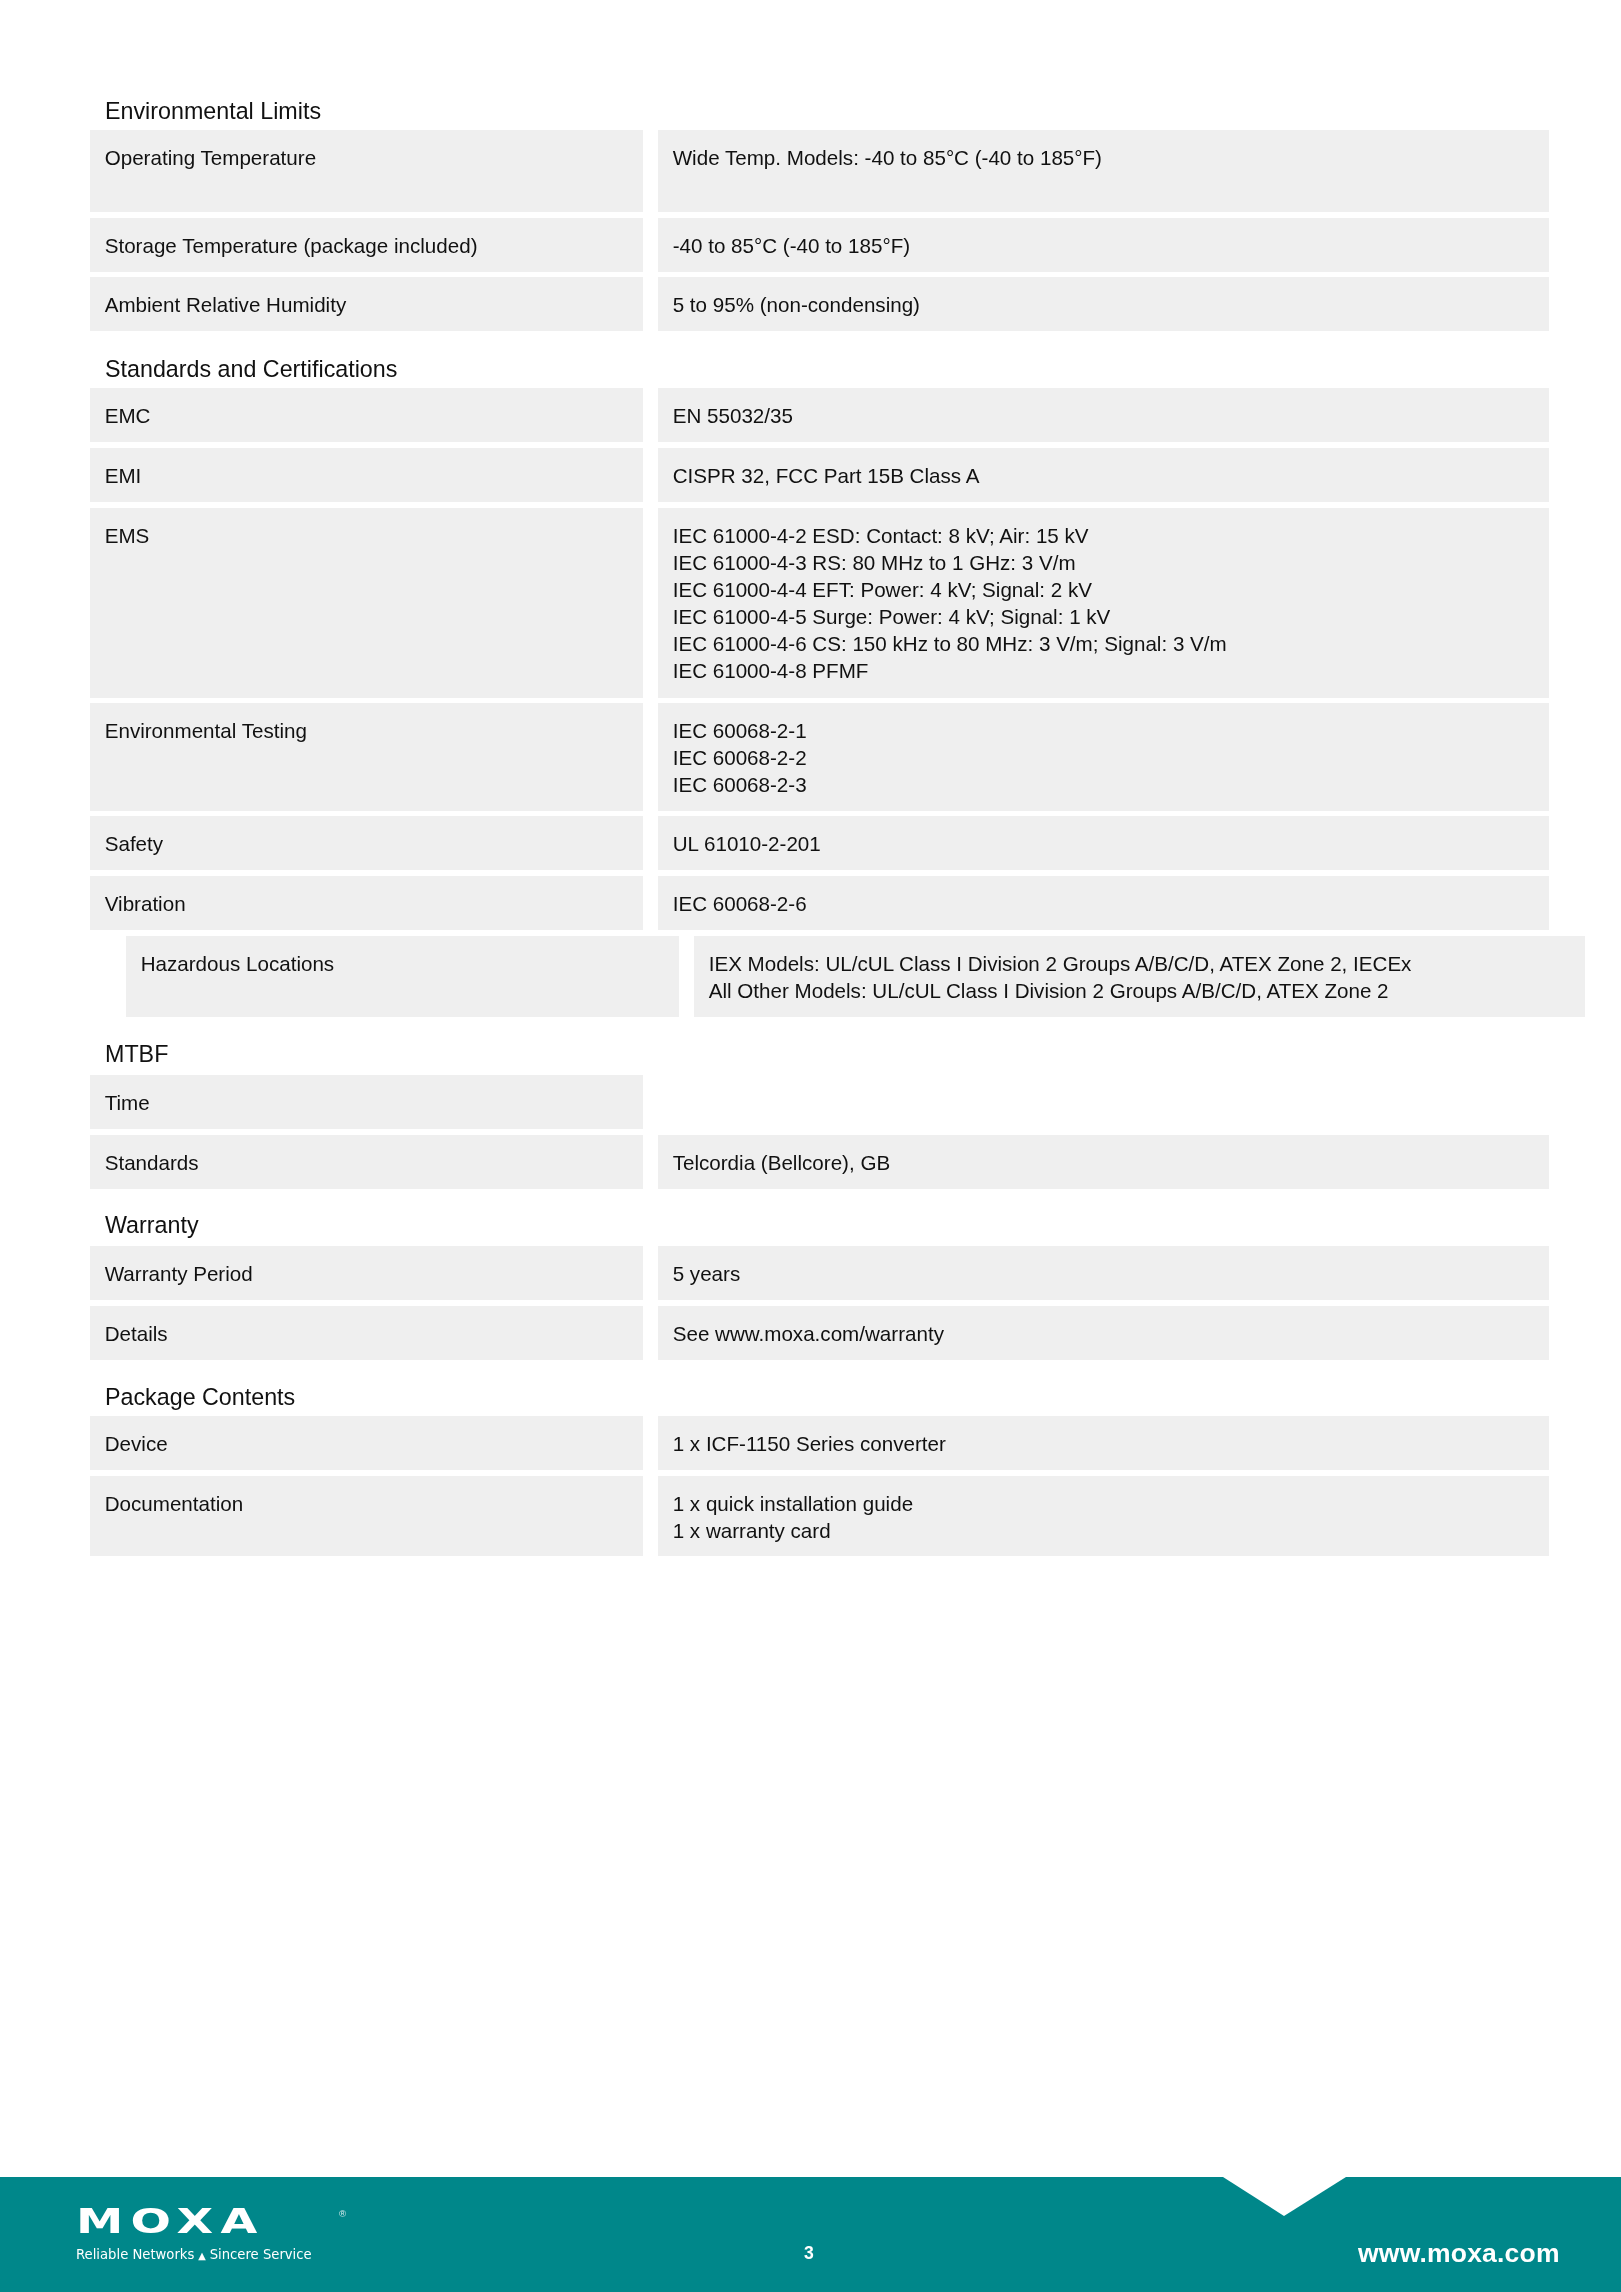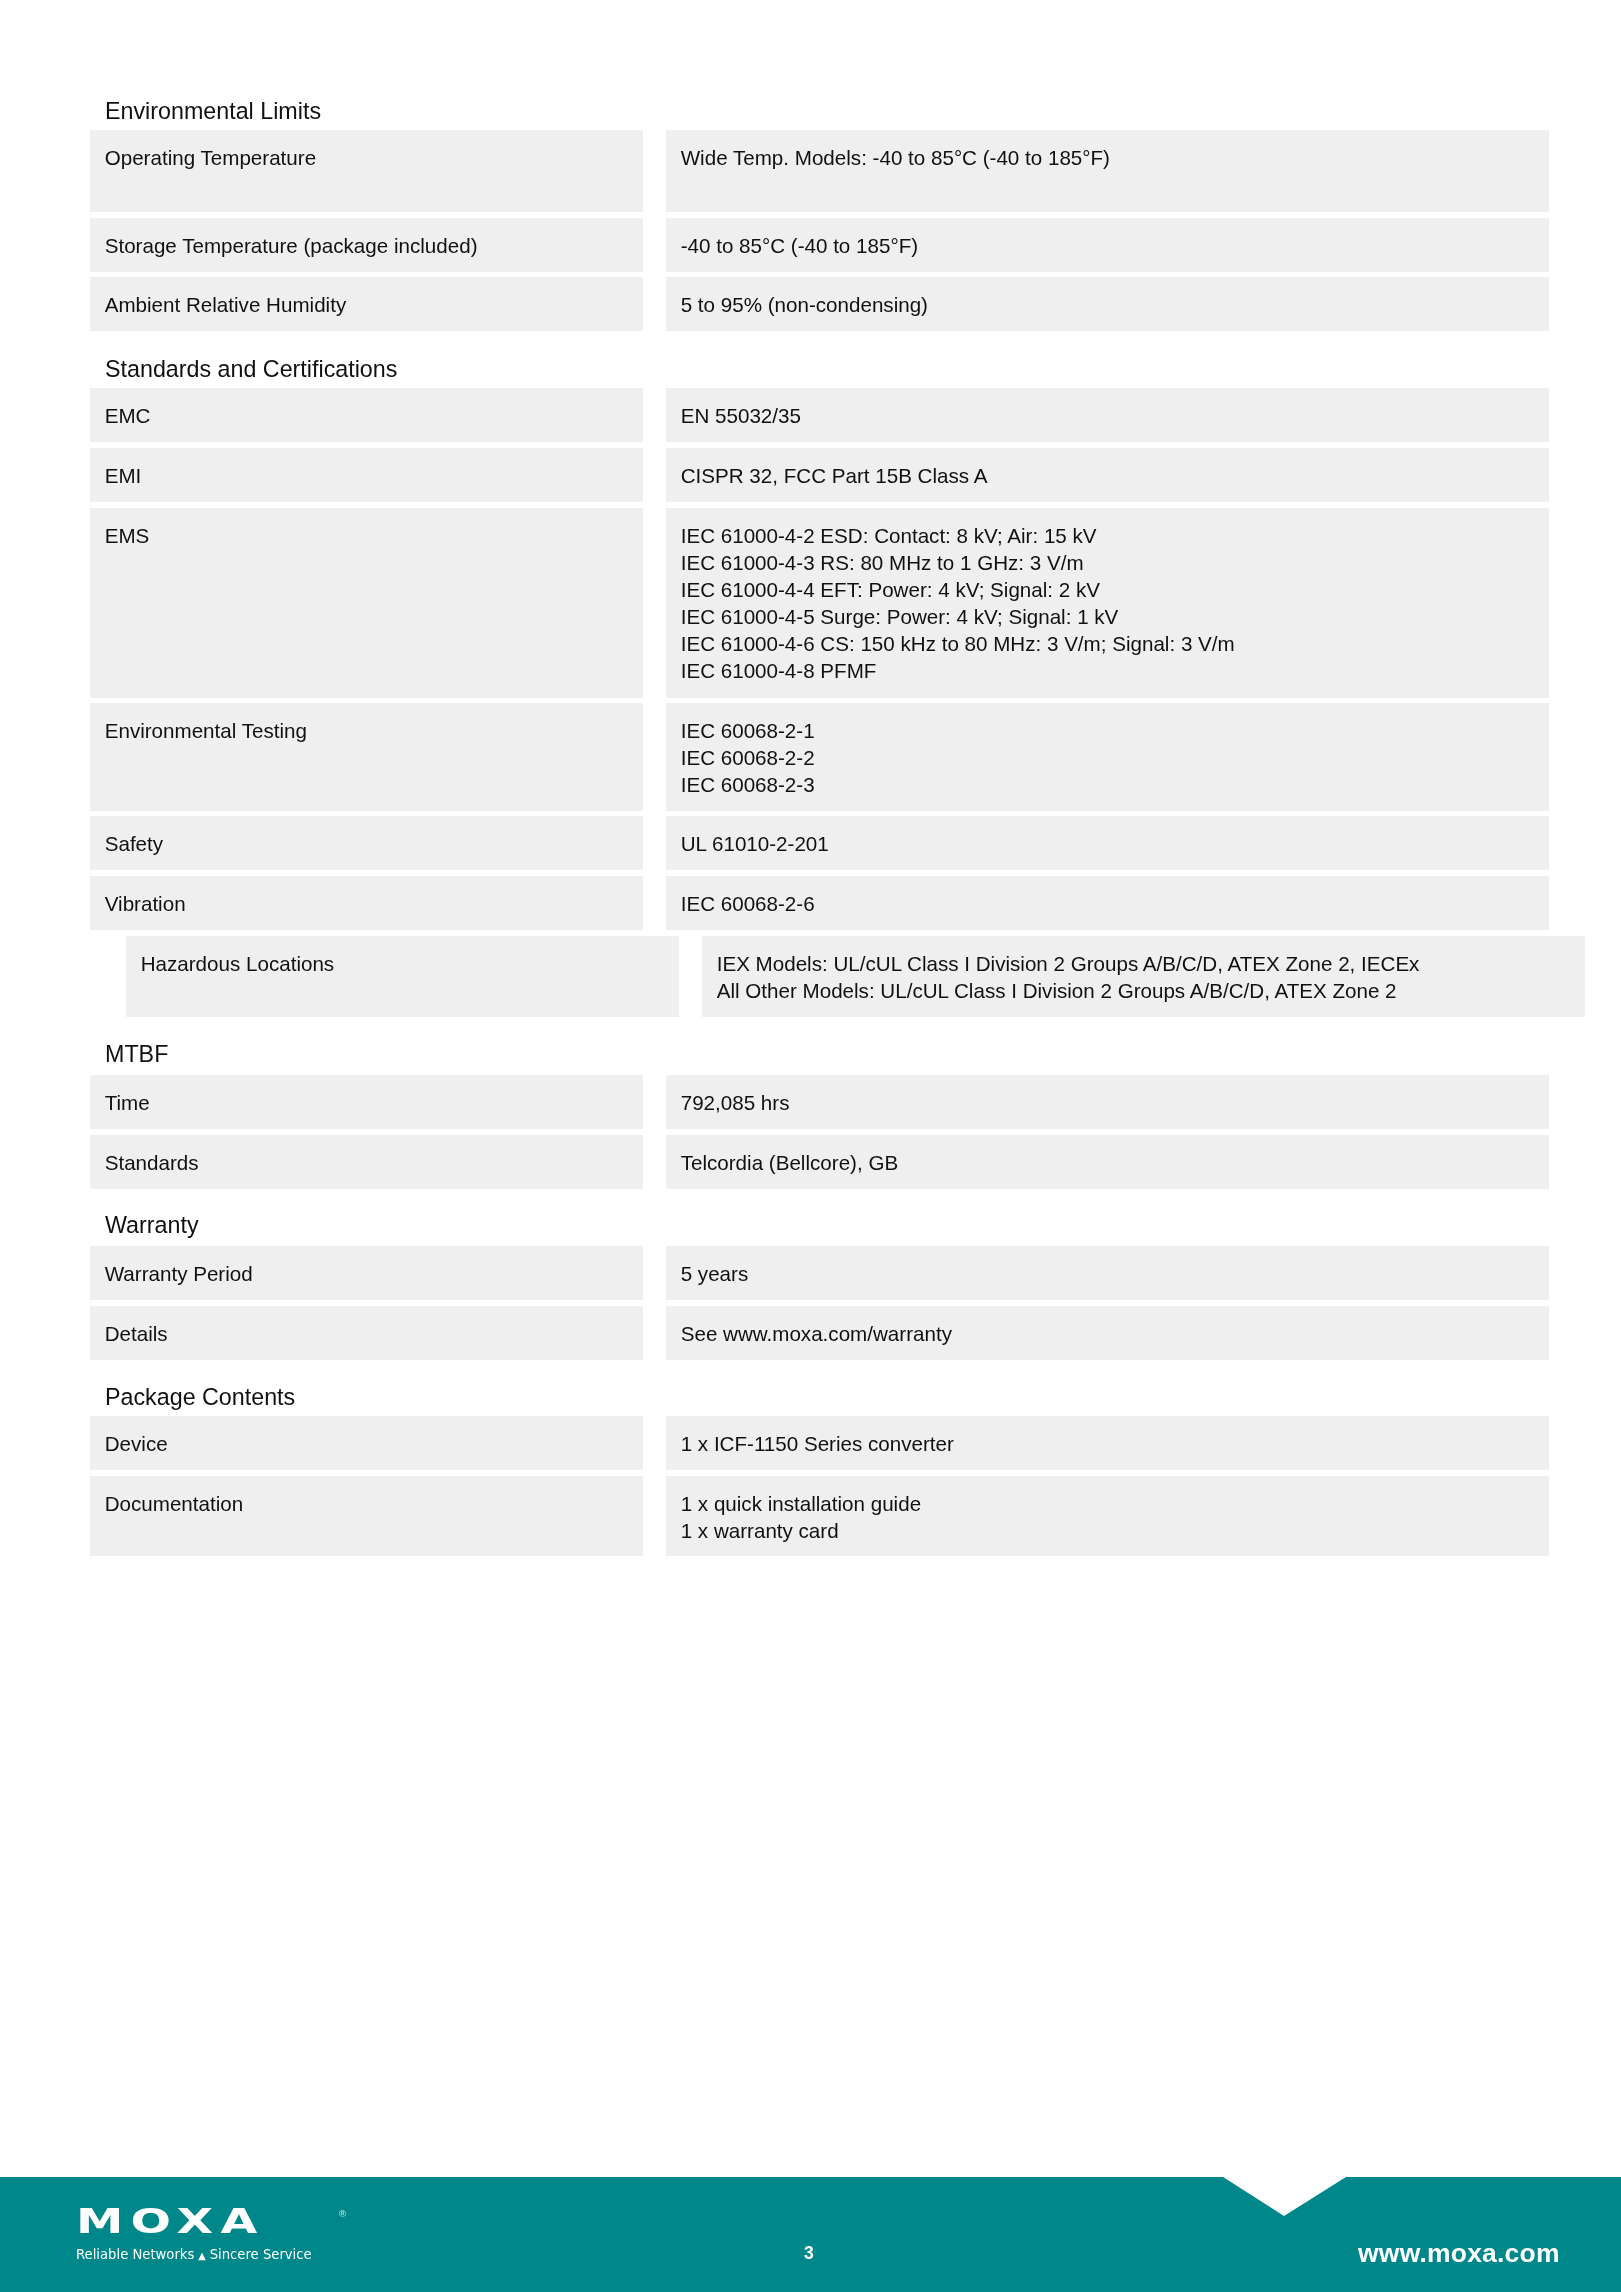--- a/index.html
+++ b/index.html
@@ -9,21 +9,21 @@
     font-family: "Liberation Sans", sans-serif;
     color: #111111;
   }
   .section-heading {
     position: absolute; left: 105px;
     font-size: 24.5px; line-height: 29px; color: #111;
     transform: scaleX(0.95); transform-origin: left center;
   }
   .row {
     position: absolute; left: 90px; width: 1459px;
-    display: flex; gap: 23px;
+    display: flex; gap: 15px;
   }
   .cell {
     background: #efefef;
     box-sizing: border-box;
     padding: 13.7px 14.7px 0 14.7px;
     font-size: 20.6px; line-height: 27px;
   }
   .cell.label { width: 553px; }
   .cell.value { flex: 1; }
   .line { display: block; white-space: nowrap; }
@@ -139,23 +139,20 @@
   <div class="cell value">
     <span class="line">IEX Models: UL/cUL Class I Division 2 Groups A/B/C/D, ATEX Zone 2, IECEx</span>
     <span class="line">All Other Models: UL/cUL Class I Division 2 Groups A/B/C/D, ATEX Zone 2</span>
   </div>
 </div>
 
 <div class="section-heading" style="top:1039px;">MTBF</div>
 
 <div class="row" style="top:1075px;height:54px;border-radius:8px;">
   <div class="cell label">Time</div>
-  <div class="cell value">
-    <span class="line">792,085 hrs</span>
-  </div>
 </div>
 <div class="row" style="top:1135px;height:54px;">
   <div class="cell label">Standards</div>
   <div class="cell value">
     <span class="line">Telcordia (Bellcore), GB</span>
   </div>
 </div>
 
 <div class="section-heading" style="top:1210px;">Warranty</div>
 

